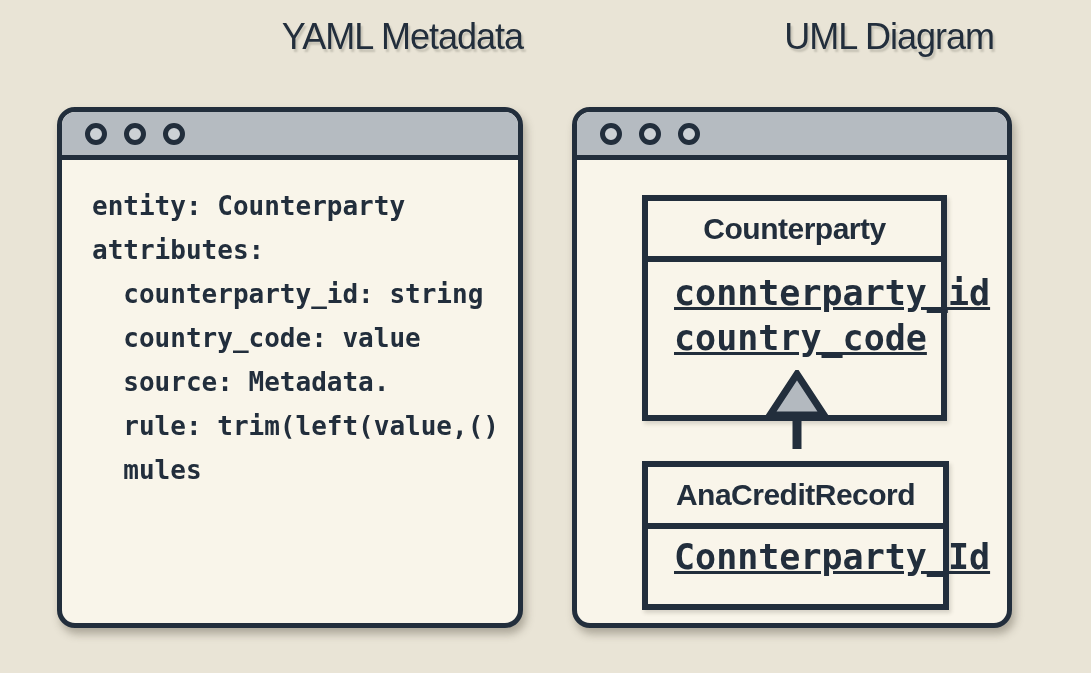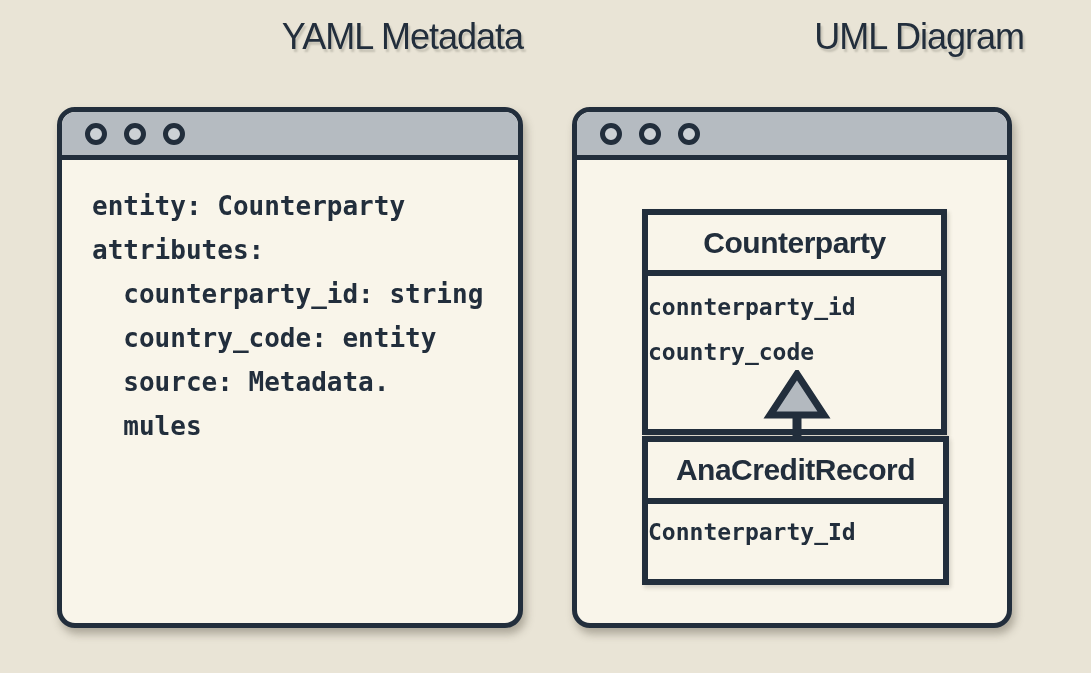--- a/index.html
+++ b/index.html
@@ -22,21 +22,21 @@
     position:absolute;
     top:16px;
     font-size:36px;
     font-weight:400;
     letter-spacing:-1px;
     text-align:right;
     color:var(--ink);
     text-shadow:2px 3px 2px rgba(40,40,30,.18);
   }
   #title-left{left:57px;width:466px;}
-  #title-right{left:584px;width:440px;}
+  #title-right{left:554px;width:440px;}
 
   .window{
     position:absolute;
     top:107px;
     height:521px;
     background:var(--window-bg);
     border:5px solid var(--ink);
     border-radius:18px;
     box-shadow:3px 6px 8px rgba(60,55,40,.35);
     overflow:hidden;
@@ -71,36 +71,38 @@
   .code-line{white-space:pre;}
 
   .uml-area{position:relative;width:100%;height:458px;}
 
   .uml-class{
     position:absolute;
     border:6px solid var(--ink);
     background:var(--window-bg);
     box-shadow:2px 3px 4px rgba(60,55,40,.18);
   }
-  #class-counterparty{left:65px;top:35px;width:305px;height:226px;margin-top:14px;}
-  #class-anacreditrecord{left:65px;top:276px;width:307px;height:149px;}
+  #class-counterparty{left:65px;top:35px;width:305px;height:226px;}
+  #class-anacreditrecord{left:65px;top:301px;width:307px;height:149px;}
 
   .uml-class-name{
     border-bottom:6px solid var(--ink);
     display:flex;align-items:center;justify-content:center;
     font-size:30px;font-weight:700;
     letter-spacing:-.5px;
   }
   #class-counterparty .uml-class-name{height:61px;}
   #class-anacreditrecord .uml-class-name{height:62px;}
 
   .uml-attrs{
     font-family:"DejaVu Sans Mono",monospace;
-    font-size:23px;
+    font-size:35px;
     font-weight:600;
+    padding-left:26px;
+    text-decoration:underline;
   }
   #class-counterparty .uml-attrs{padding-top:9px;line-height:45px;}
   #class-anacreditrecord .uml-attrs{
     height:56px;display:flex;align-items:center;
   }
 
   .inherit-arrow{position:absolute;left:180px;top:210px;}
 </style>
 </head>
 <body>
@@ -112,22 +114,23 @@
 <div class="window" id="window-yaml">
   <div class="titlebar">
     <span class="dot"></span>
     <span class="dot"></span>
     <span class="dot"></span>
   </div>
   <div class="code">
     <div class="code-line">entity: Counterparty</div>
     <div class="code-line">attributes:</div>
     <div class="code-line">  counterparty_id: string</div>
-    <div class="code-line">  country_code: entity</div>
+    <div class="code-line">  country_code: value</div>
     <div class="code-line">  source: Metadata.</div>
+    <div class="code-line">  rule: trim(left(value,()</div>
     <div class="code-line">  mules</div>
   </div>
 </div>
 
 <div class="window" id="window-uml">
   <div class="titlebar">
     <span class="dot"></span>
     <span class="dot"></span>
     <span class="dot"></span>
   </div>

